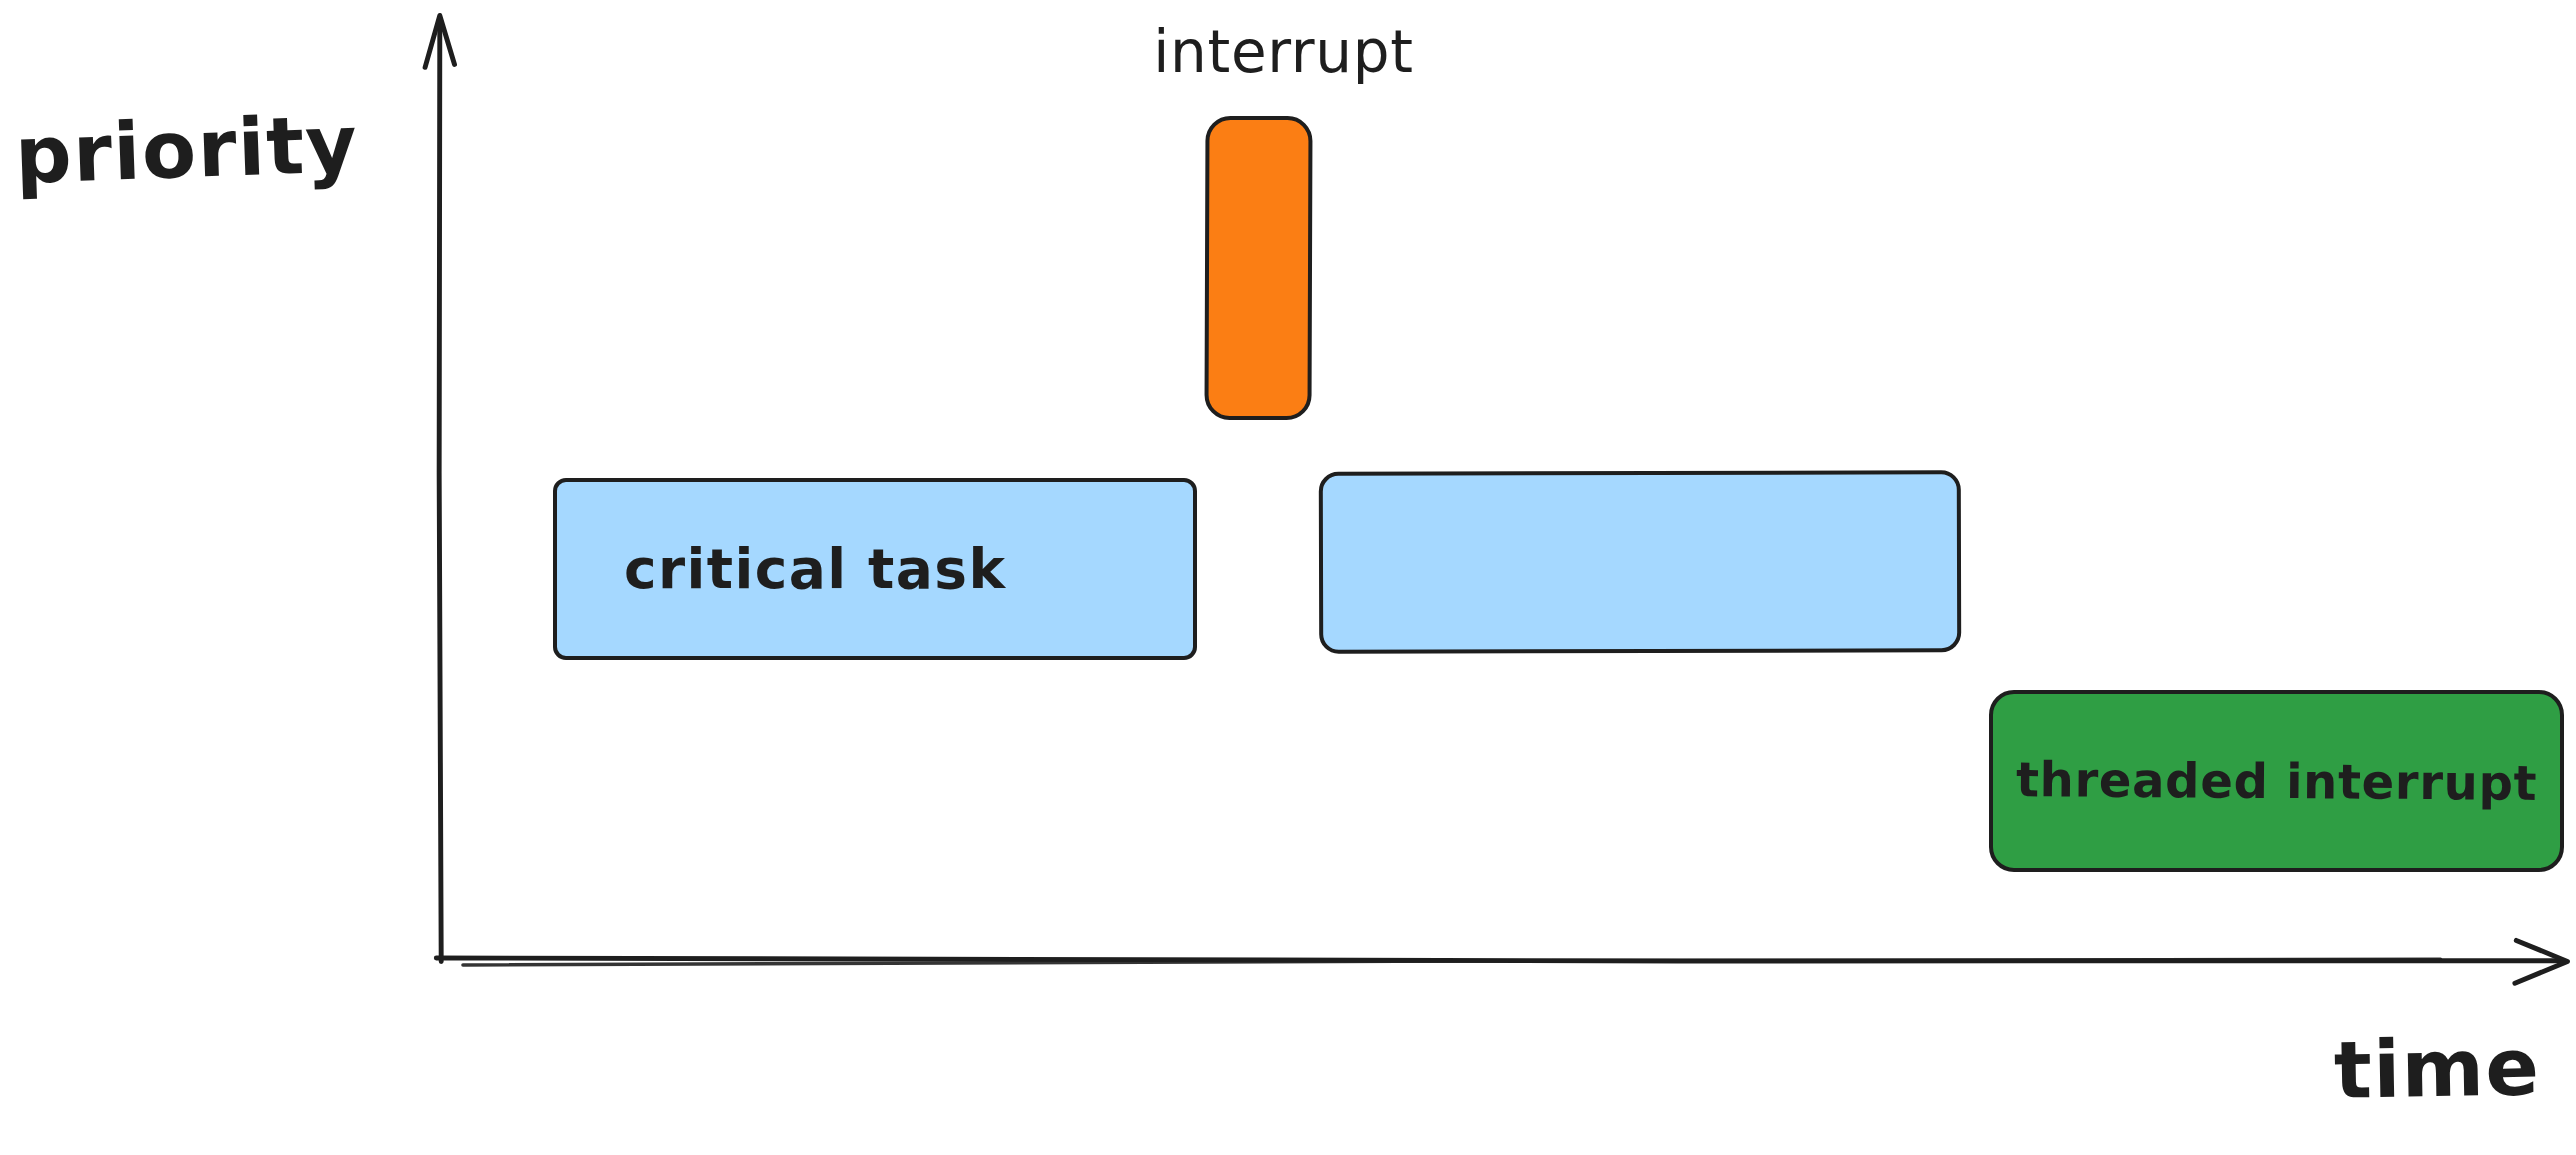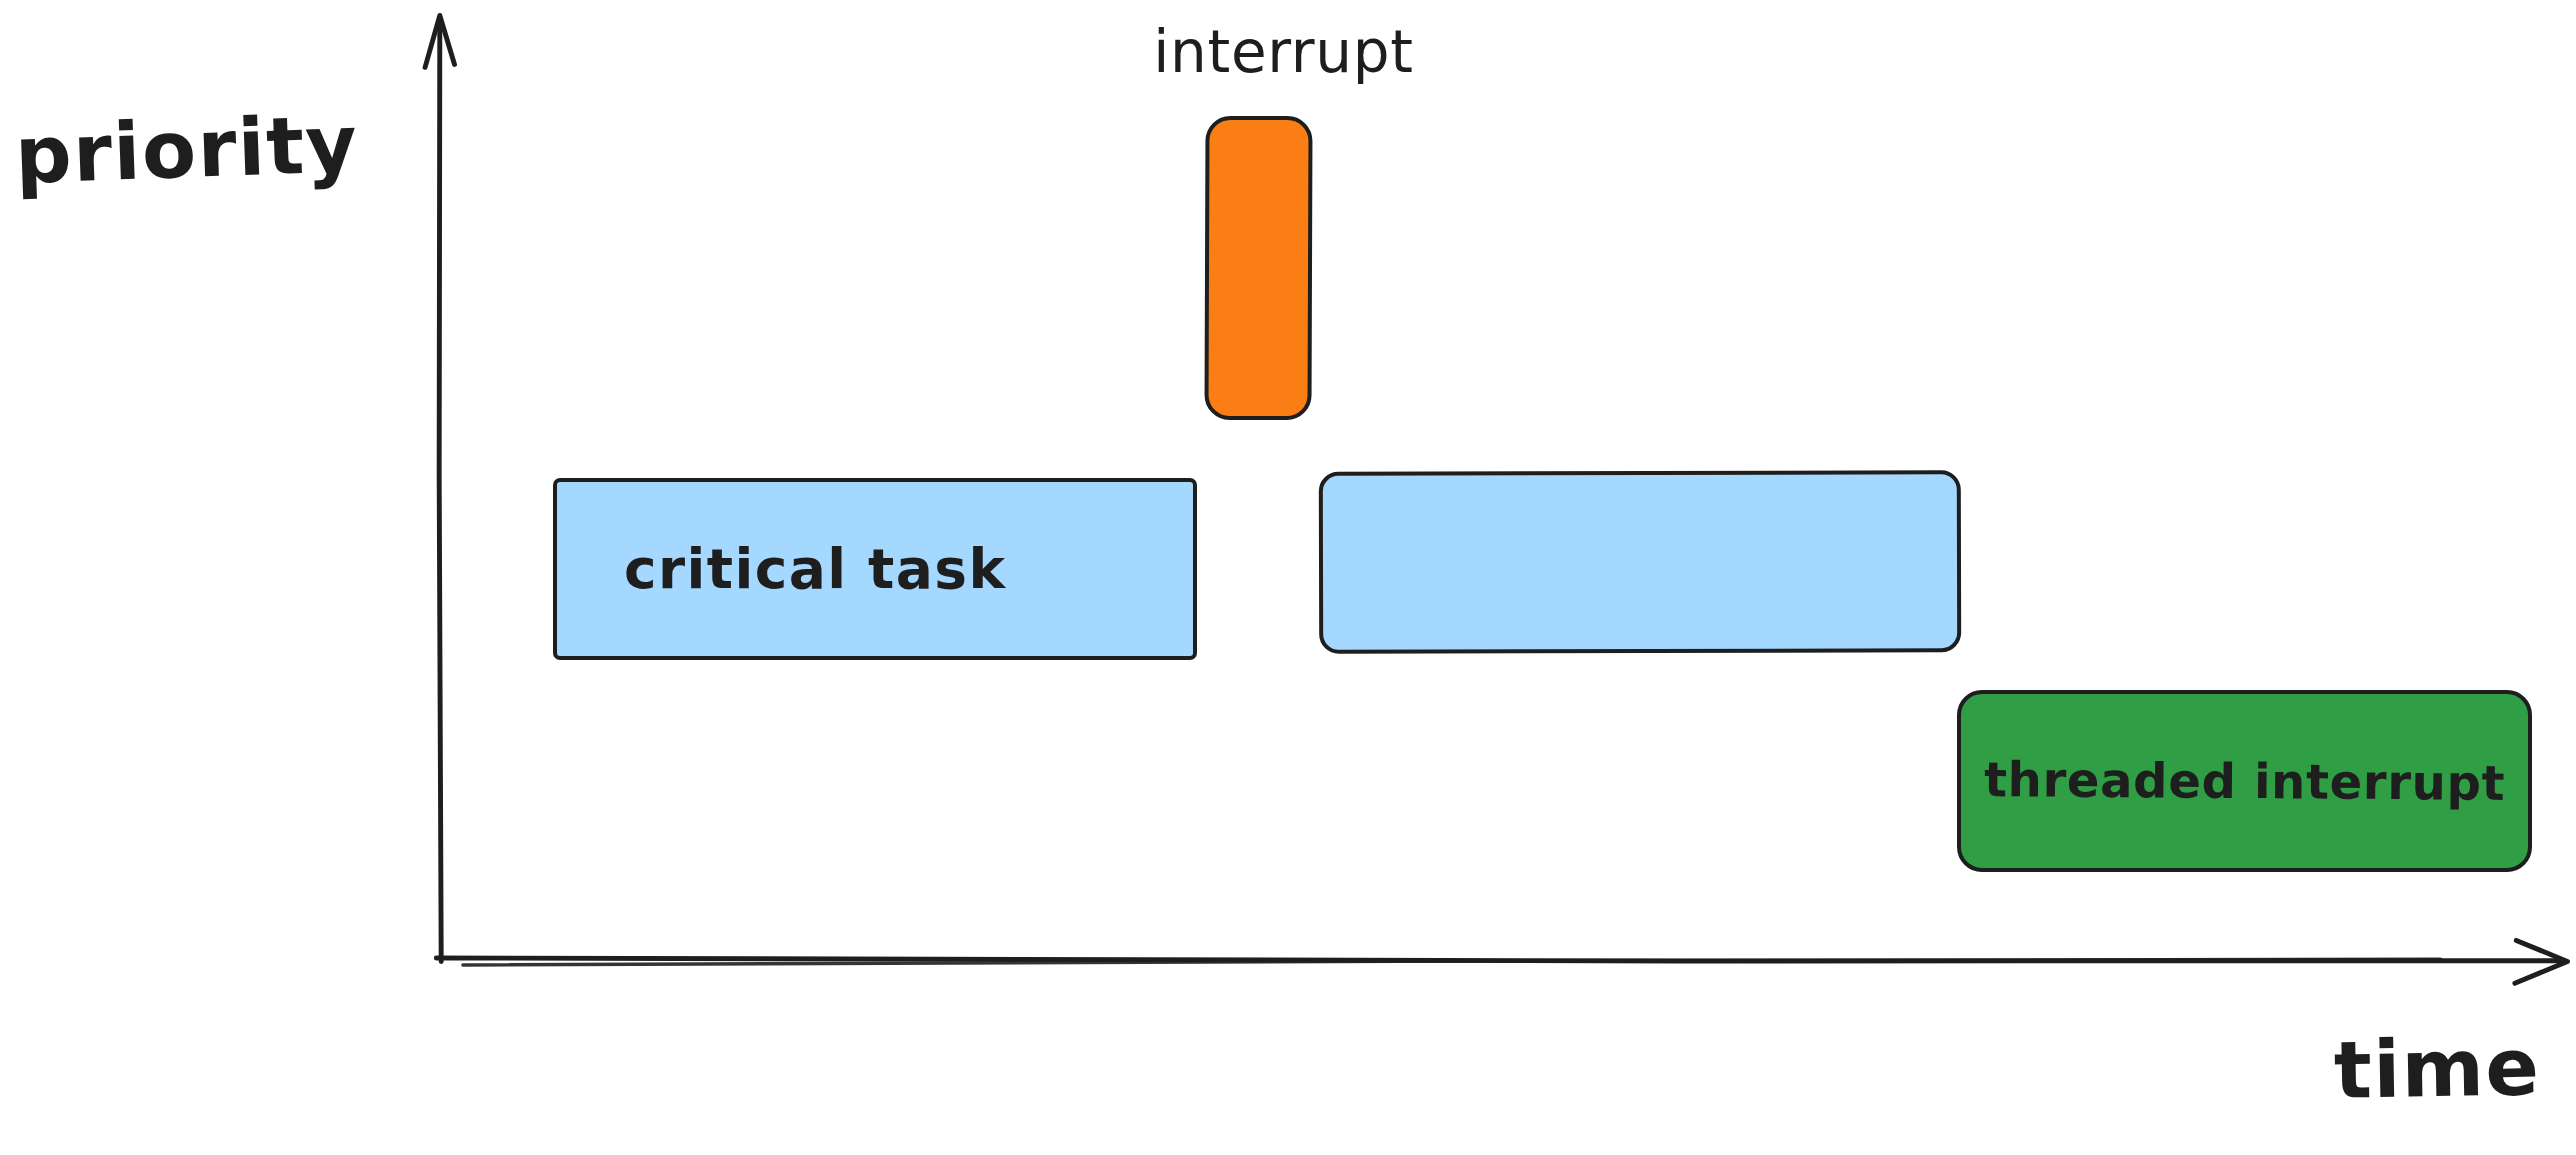--- a/index.html
+++ b/index.html
@@ -70,21 +70,21 @@
     width: 107px;
     height: 304px;
     border-radius: 25px;
     transform: rotate(0.2deg);
   }
   .critical-task-box-1 {
     left: 553px;
     top: 478px;
     width: 644px;
     height: 182px;
-    border-radius: 7px;
+    border-radius: 13px;
   }
   .critical-task-box-1 .box-label {
     padding-left: 67px;
     font-size: 55px;
     letter-spacing: 1.4px;
   }
   .critical-task-box-2 {
     left: 1319px;
     top: 471px;
     width: 642px;
@@ -128,18 +128,18 @@
   <div class="free-label">interrupt</div>
 
   <div class="box interrupt-box" style="background-color: rgb(251, 126, 20);"></div>
 
   <div class="box critical-task-box-1" style="background-color: rgb(165, 216, 255);">
     <span class="box-label">critical task</span>
   </div>
 
   <div class="box critical-task-box-2" style="background-color: rgb(165, 216, 255);"></div>
 
-  <div class="box threaded-interrupt-box" style="background-color: rgb(47, 158, 68);">
+  <div class="box threaded-interrupt-box" style="background-color: rgb(47, 158, 68); margin-left: 32px;">
     <span class="box-label">threaded interrupt</span>
   </div>
 
 </div>
 
 
 </body></html>

